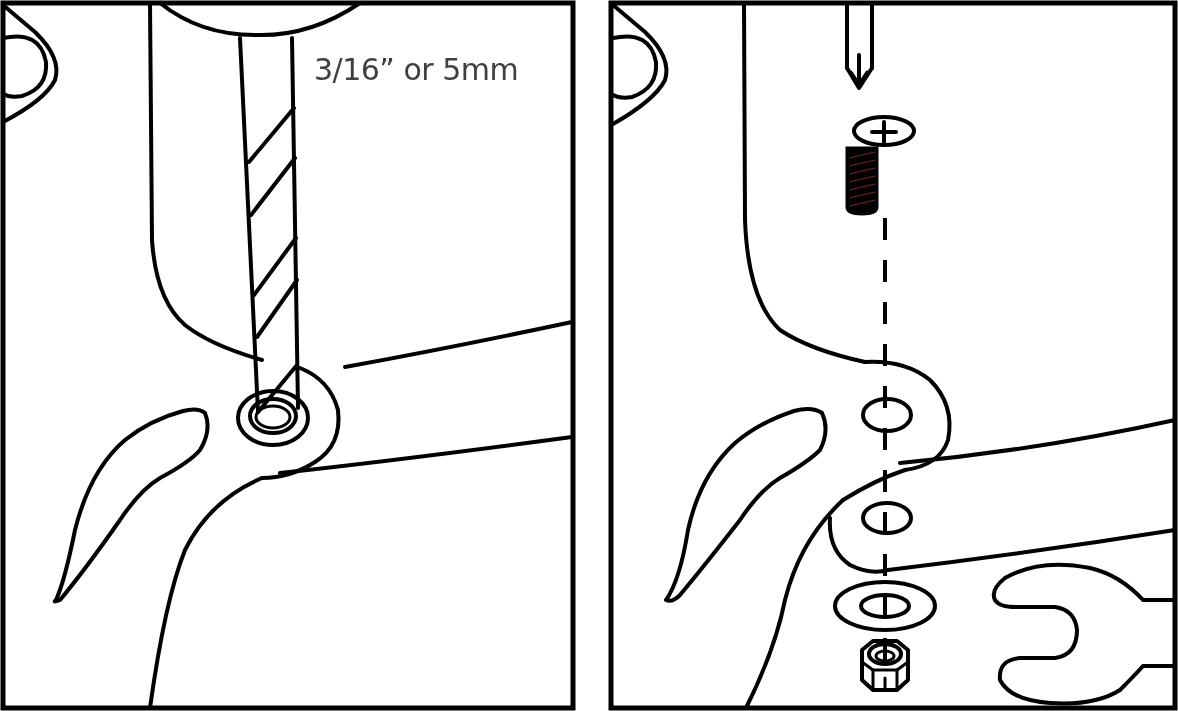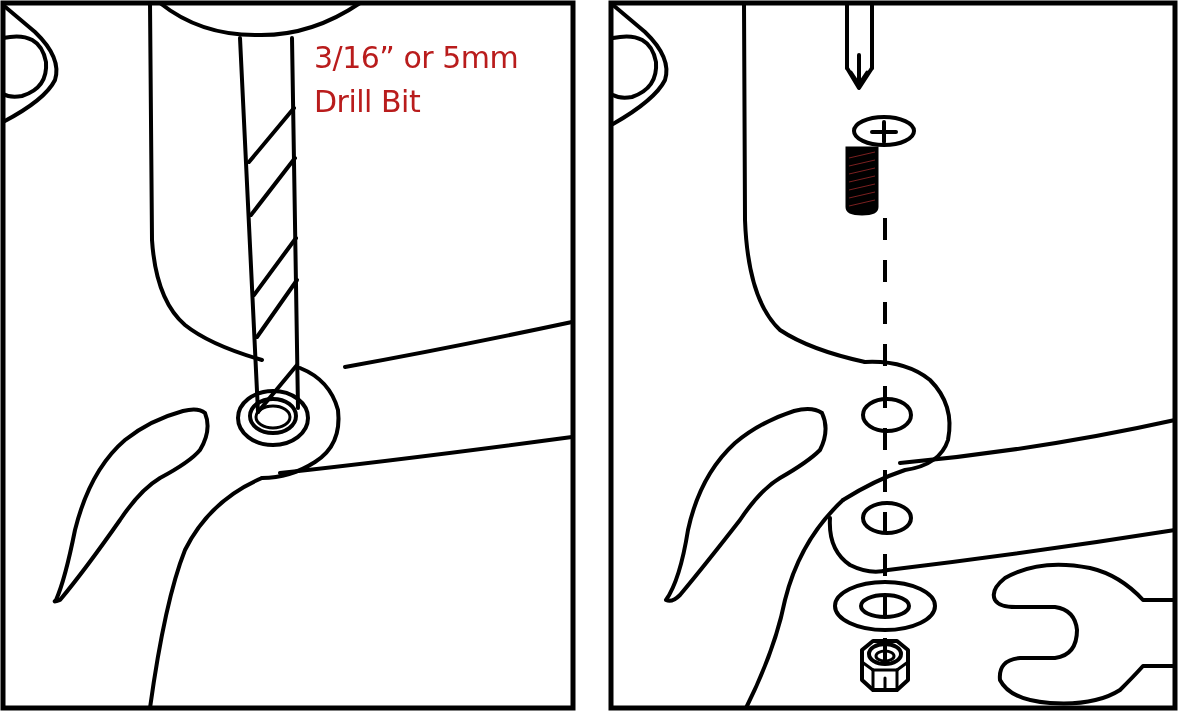--- a/index.html
+++ b/index.html
@@ -6,23 +6,24 @@
     body { width: 1178px; height: 711px; position: relative; overflow: hidden; }
     svg { position: absolute; left: 0; top: 0; }
     .stroke { fill: none; stroke: #000; stroke-width: 4; stroke-linecap: round; stroke-linejoin: round; }
     .thin { fill: none; stroke: #000; stroke-width: 3; stroke-linecap: round; stroke-linejoin: round; }
     .frame { fill: #fff; stroke: #000; stroke-width: 5; }
     .label {
       position: absolute;
       font-family: "DejaVu Sans", "Liberation Sans", sans-serif;
       font-size: 30px;
       line-height: 44px;
-      color: #b91c1c;
+      color: #404040;
       letter-spacing: -0.5px;
       white-space: nowrap;
+      margin-top: 12px;
     }
   </style>
 </head>
 <body>
 
 <svg width="1178" height="711" viewBox="0 0 1178 711">
 
   <g>
     <rect class="frame" x="3" y="3" width="570" height="705"></rect>
 
@@ -123,14 +124,13 @@
       <line class="thin" x1="897" y1="670" x2="897" y2="690"></line>
       <line class="thin" x1="885" y1="678" x2="885" y2="690"></line>
     </g>
 
     <path class="stroke" d="M1175,600 L1143,600 Q1120,575 1090,568 Q1040,558 1005,578 Q990,590 995,600 Q1000,608 1020,607 L1055,607 Q1075,610 1077,630 Q1077,655 1055,658 L1020,658 Q998,660 1000,680 Q1010,700 1050,703 Q1095,706 1120,690 Q1135,675 1143,666 L1175,666"></path>
   </g>
 </svg>
 
 <div class="label" style="left:314px; top:36px;">
   <div>3/16” or 5mm</div>
-  <div>Drill Bit</div>
 </div>
 
 </body></html>

